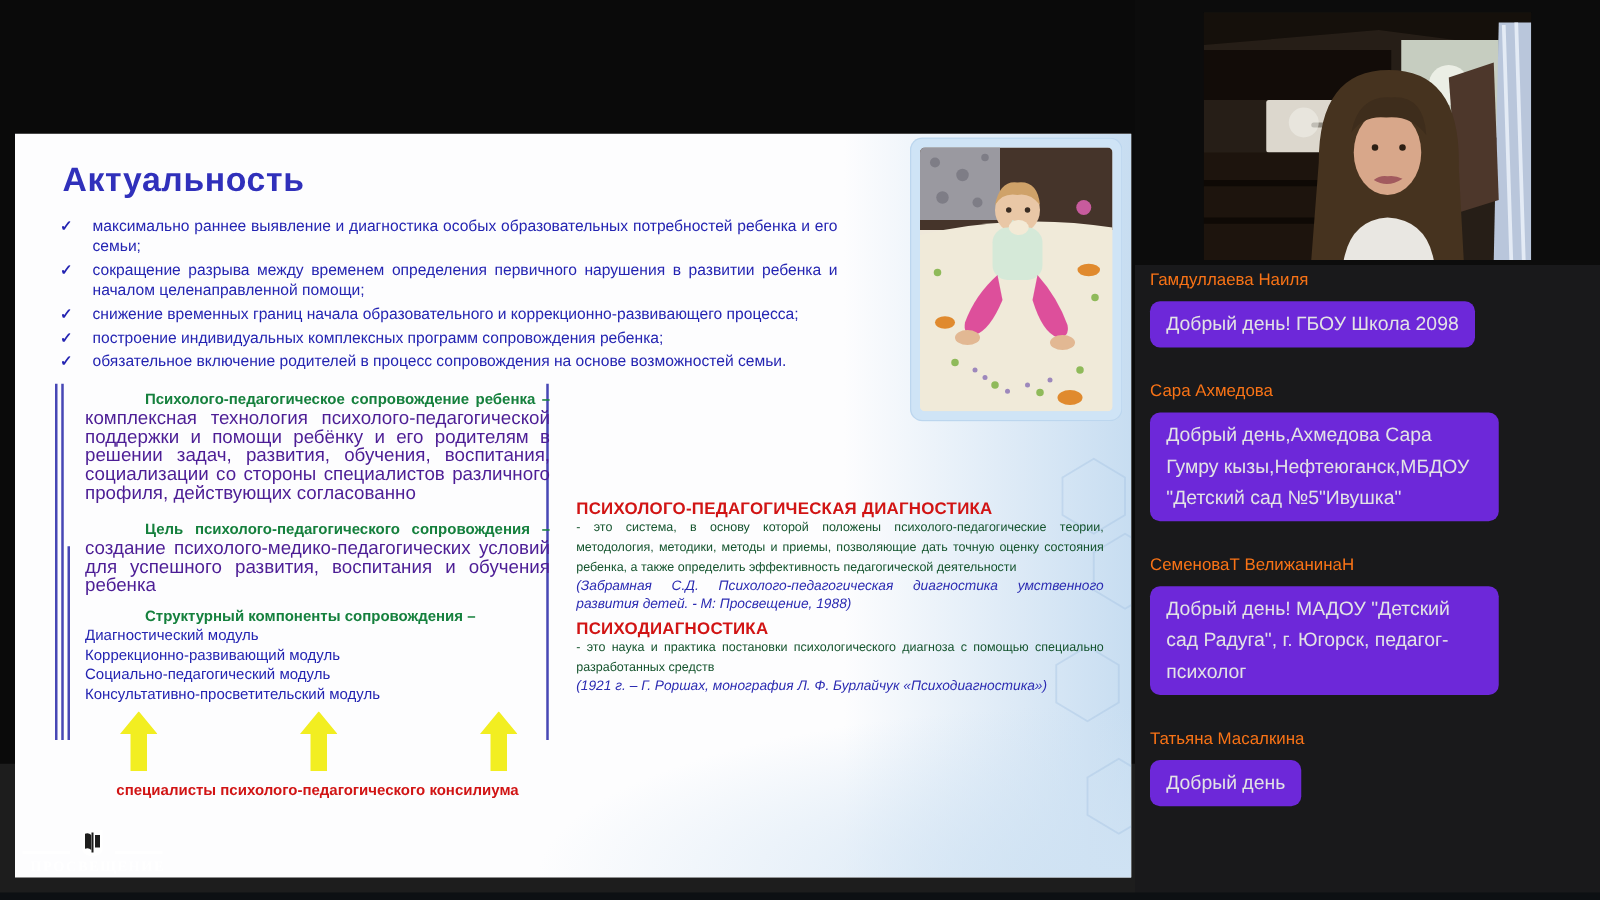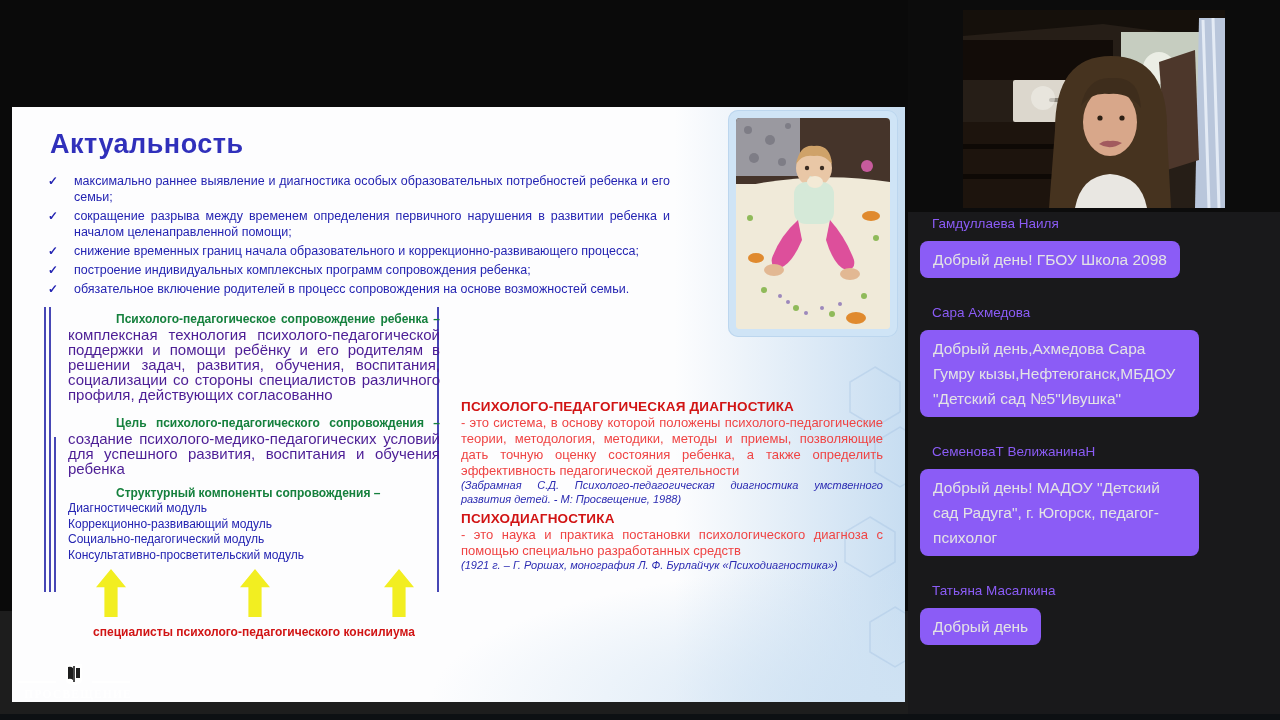--- a/index.html
+++ b/index.html
@@ -30,43 +30,43 @@
   .blue-b{color:#4c1d95;font-size:15px;line-height:15px;text-align:justify;}
   .gap14{height:14px;} .gap10{height:10px;}
   .modules{color:#2424b2;font-size:12px;line-height:15.5px;}
   .arrow-row{position:relative;height:52px;margin-top:6px;}
   .up-arrow{position:absolute;width:30px;height:48px;background:#f2ee21;
       clip-path:polygon(50% 0,100% 38%,72% 38%,72% 100%,28% 100%,28% 38%,0 38%);}
   .consilium{color:#d11414;font-weight:700;font-size:12px;text-align:center;margin-top:4px;}
   
   .col-right{position:absolute;left:449px;top:291px;width:422px;}
   .red-H{color:#d11414;font-weight:700;font-size:13.5px;line-height:17px;letter-spacing:.2px;}
-  .blue-B{color:#ef4444;font-size:13px;line-height:16px;text-align:justify;}
+  .blue-B{color:#14532d;font-size:10px;line-height:16px;text-align:justify;}
   .cite{color:#2b2bb2;font-size:11px;font-style:italic;line-height:13.5px;text-align:justify;}
   
   .photo-frame{position:absolute;left:716px;top:3px;width:170px;height:227px;background:#cfe4f6;
       border-radius:10px;padding:0;box-shadow:0 0 0 1px #bcd6ee inset;}
   .photo-frame svg{position:absolute;left:8px;top:8px;border-radius:4px;}
   
   .logo{position:absolute;left:16px;top:662px;width:116px;text-align:right;color:#fff;}
   .logo-lines{position:relative;height:24px;}
   .logo-lines .ln{position:absolute;top:19px;height:2px;background:#fff;width:38px;}
   .logo-lines .ln.l{left:2px;} .logo-lines .ln.r{right:2px;}
   .logo-emblem{position:absolute;left:48px;top:0;}
   .logo-text{font-family:"Liberation Serif",serif;font-size:11.5px;letter-spacing:1.2px;
       font-weight:700;margin-top:2px;}
   
   .right-panel{position:absolute;left:908px;top:0;width:372px;height:720px;background:#19191b;}
   .video-tile{position:absolute;left:0;top:0;width:372px;height:212px;background:#0c0c0c;}
   .video-tile svg{position:absolute;left:55px;top:10px;}
   .chat{position:absolute;left:0;top:212px;width:372px;bottom:0;padding:3px 12px 0 12px;
       box-sizing:border-box;overflow:hidden;}
-  .chat-name{color:#8b5cf6;font-size:13.5px;line-height:17px;margin:0 0 0 12px;}
+  .chat-name{color:#f97316;font-size:13.5px;line-height:17px;margin:0 0 0 0;}
   .chat-name.mt{margin-top:26px;}
-  .chat-bubble{background:#8b5cf6;color:#e3e3e5;font-size:15.5px;line-height:25px;
+  .chat-bubble{background:#6d28d9;color:#e3e3e5;font-size:15.5px;line-height:25px;
       padding:6px 13px;border-radius:8px;width:fit-content;max-width:253px;margin-top:9px;
       white-space:pre-wrap;}
 </style>
 </head>
 <body>
 
 <div class="stage">
 
   <div class="bottom-band"></div>
 

